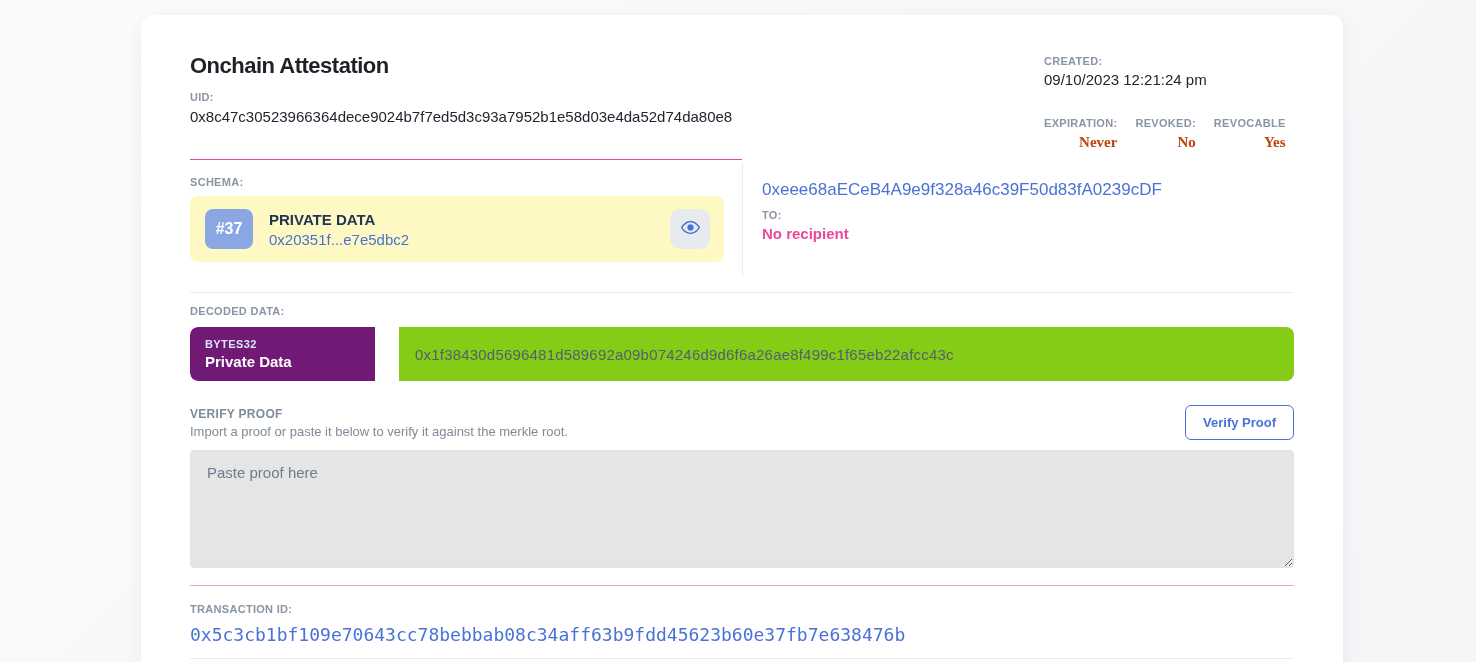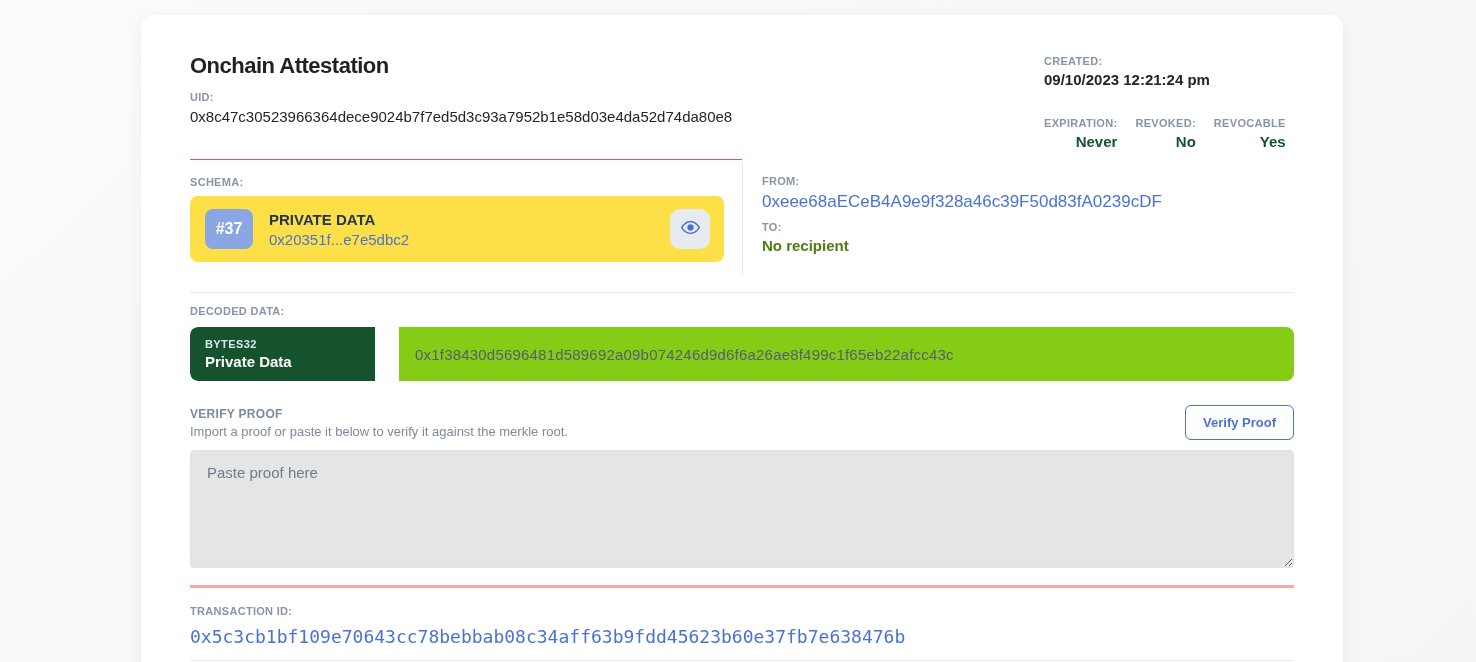--- a/index.html
+++ b/index.html
@@ -22,72 +22,72 @@
   }
   
   .hdr { display: flex; justify-content: space-between; padding-bottom: 8px; }
   .page-title {
     font-size: 22px; line-height: 1; font-weight: 800; color: #1e2127;
     margin-bottom: 14px; letter-spacing: -0.5px;
   }
   .uid-label { margin-bottom: 5px; }
   .uid-value { font-size: 15px; font-weight: normal; color: #20262e; line-height: 18px; }
   .hdr-right { width: 250px; flex-shrink: 0; padding-top: 0; }
-  .created-value { font-size: 15px; font-weight: bold; color: #20262e; margin-top: 4px; line-height: 18px; }
+  .created-value { font-size: 15px; font-weight: normal; color: #20262e; margin-top: 4px; line-height: 18px; }
   .flags { display: flex; margin-top: 28px; text-align: right; }
   .flag { margin-right: 18px; }
   .flag:last-child { margin-right: 0; }
-  .flag-value { font-size: 15px; font-weight: bold; color: #14532d; margin-top: 4px; line-height: 18px; }
+  .flag-value { font-size: 15px; font-weight: bold; color: #c2410c; margin-top: 4px; line-height: 18px; font-family: Liberation Serif, serif; }
   
   .mid-row { display: flex; border-bottom: 1px solid #e9ecef; }
   .col-left {
     width: 552px; flex-shrink: 0;
     border-top: 1px solid #ec4899;
     padding: 16px 18px 30px 0;
   }
   .v-sep { width: 1px; background: #e9edf0; margin: 3px 0 15px 0; }
   .col-right { flex: 1; padding: 16px 0 0 19px; }
   .schema-card {
-    margin-top: 8px; height: 66px; background: #fde047;
+    margin-top: 8px; height: 66px; background: #fef9c3;
     border-radius: 8px; display: flex; align-items: center;
     padding: 0 14px 0 15px; cursor: pointer;
   }
   .schema-badge {
     width: 48px; height: 40px; background: #8ba7e3; border-radius: 8px;
     color: #ffffff; font-size: 16px; font-weight: bold;
     display: flex; align-items: center; justify-content: center;
     flex-shrink: 0;
   }
   .schema-text { margin-left: 16px; }
   .schema-name { font-size: 15px; font-weight: bold; color: #243455; margin-bottom: 3px; }
   .schema-uid { font-size: 15px; color: #4a72d6; }
   .eye-btn {
     margin-left: auto; width: 40px; height: 40px; background: #e8ebee;
     border: none; border-radius: 10px; display: flex; align-items: center;
     justify-content: center; cursor: pointer;
   }
   .from-value { font-size: 17px; color: #4a72d6; margin: 4px 0 9px 0; line-height: 21px; cursor: pointer; }
-  .to-value { font-size: 15px; font-weight: bold; color: #4d7c0f; margin-top: 4px; line-height: 18px; }
+  .to-value { font-size: 15px; font-weight: bold; color: #ec4899; margin-top: 4px; line-height: 18px; }
   
   .decoded { padding-top: 12px; }
   .decoded-row { display: flex; margin-top: 10px; height: 54px; border-radius: 8px; overflow: hidden; }
   .decoded-badge {
-    width: 185px; flex-shrink: 0; background: #14532d;
+    width: 185px; flex-shrink: 0; background: #701a75;
     border-radius: 8px 0 0 8px;
     display: flex; flex-direction: column; justify-content: center;
     padding-left: 15px;
   }
   .decoded-type { font-size: 11px; font-weight: bold; color: #dbe5f8; letter-spacing: 0.4px; margin-bottom: 3px; }
   .decoded-name { font-size: 15px; font-weight: bold; color: #ffffff; }
   .decoded-value {
     flex: 1; background: #84cc16; display: flex; align-items: center;
     padding-left: 16px; font-size: 15px; color: #55606e; letter-spacing: 0.2px; margin-left: 24px;
   }
   
-  .verify { margin-top: 24px; border-bottom: 3px solid #fca5a5; padding-bottom: 17px; }
+  .verify { margin-top: 24px; border-bottom: 1px solid #fca5a5; padding-bottom: 17px; }
   .verify-hdr { display: flex; justify-content: space-between; align-items: center; }
   .verify-label { font-size: 12px; font-weight: bold; color: #7f8b98; letter-spacing: 0.3px; }
   .verify-desc { font-size: 13px; color: #7f8b98; margin-top: 3px; }
   .verify-btn {
     background: #ffffff; border: 1px solid #4a72d6; border-radius: 6px;
     color: #4a72d6; font-family: "Liberation Sans", sans-serif;
     font-size: 13px; font-weight: bold; padding: 9px 17px; cursor: pointer;
   }
   .proof-input {
     display: block; width: 100%; height: 118px; margin-top: 10px;
@@ -151,21 +151,20 @@
             <svg width="21" height="21" viewBox="0 0 24 24">
               <path d="M12 5.2 C 5.5 5.2 2 12 2 12 S 5.5 18.8 12 18.8 S 22 12 22 12 S 18.5 5.2 12 5.2 Z" fill="none" stroke="#4a72d6" stroke-width="1.8"></path>
               <circle cx="12" cy="12" r="3.6" fill="#4a72d6"></circle>
             </svg>
           </span>
         </button>
       </div>
     </div>
     <div class="v-sep"></div>
     <div class="col-right">
-      <div class="sm-label">FROM:</div>
       <div class="from-value">0xeee68aECeB4A9e9f328a46c39F50d83fA0239cDF</div>
       <div class="sm-label">TO:</div>
       <div class="to-value">No recipient</div>
     </div>
   </div>
 
   <div class="decoded">
     <div class="sm-label">DECODED DATA:</div>
     <div class="decoded-row">
       <div class="decoded-badge">

